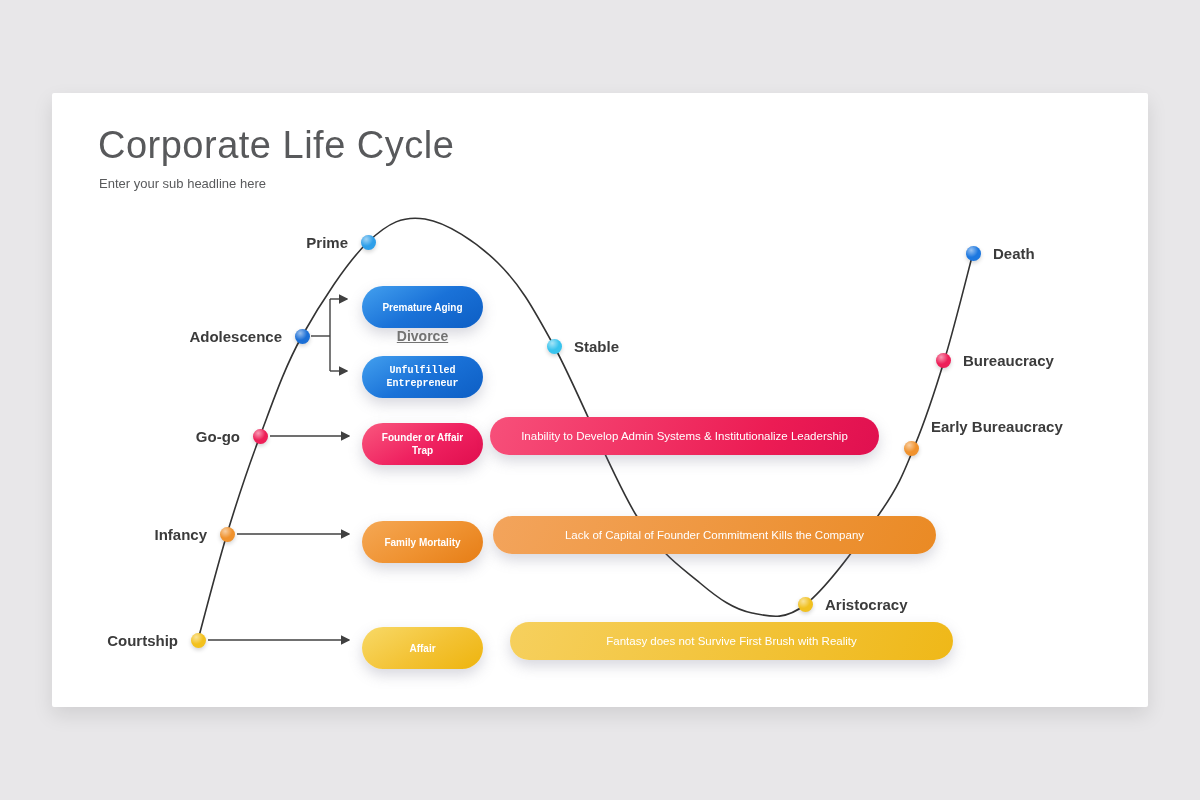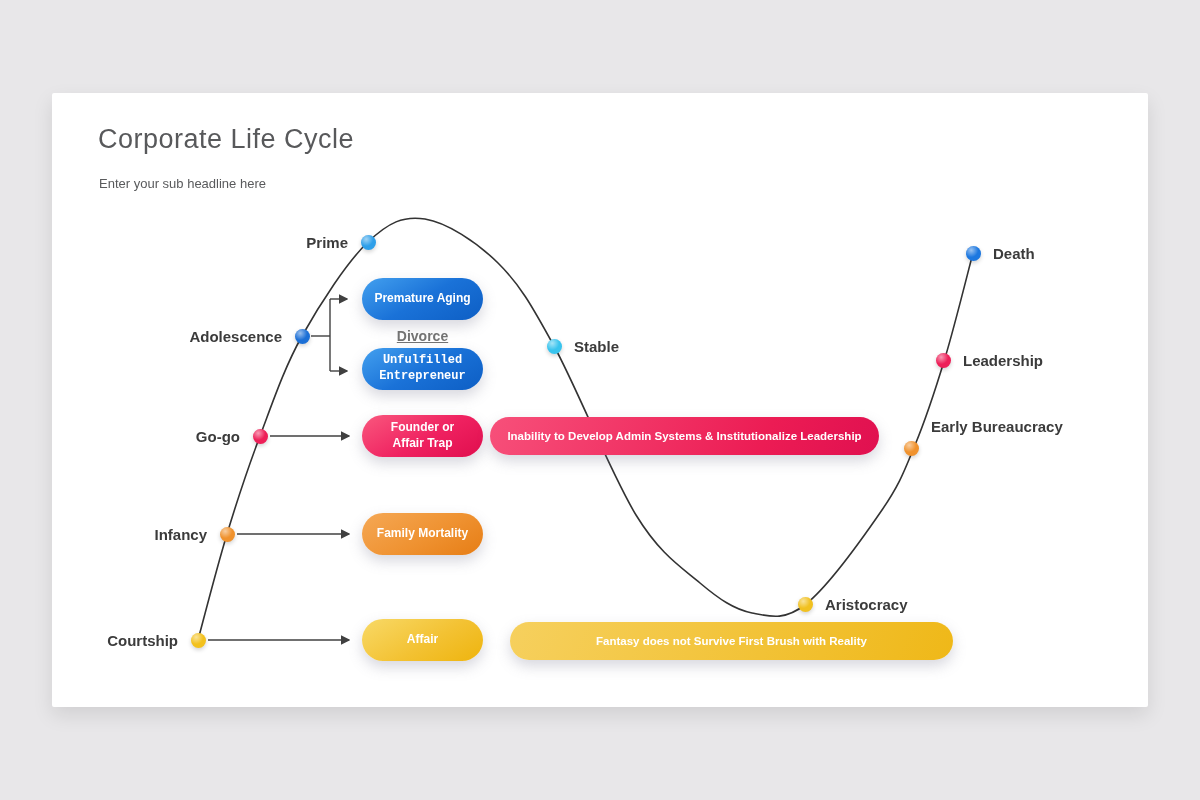--- a/index.html
+++ b/index.html
@@ -1,31 +1,31 @@
 <!DOCTYPE html>
 <html><head>
 <meta charset="utf-8">
 <style>
   * { margin:0; padding:0; box-sizing:border-box; }
   html,body { width:1200px; height:800px; }
   body { font-family:"Liberation Sans", sans-serif; background:#e8e7e9; overflow:hidden; }
   .page { position:relative; width:1200px; height:800px; background:#e8e7e9; }
   .slide { position:absolute; left:52px; top:93px; width:1096px; height:614px;
            background:#ffffff; border-radius:2px; box-shadow:0 8px 20px rgba(0,0,0,.10); }
-  .title { position:absolute; left:98px; top:124px; font-size:27px; font-weight:400;
+  .title { position:absolute; left:98px; top:124px; font-size:38px; font-weight:400;
            color:#58595b; letter-spacing:.5px; }
   .subtitle { position:absolute; left:99px; top:176px; font-size:13px; color:#595a5c; }
 
   .curve-svg { position:absolute; left:0; top:0; width:1200px; height:800px; z-index:1; }
 
   .pill { position:absolute; z-index:2; border-radius:999px; display:flex; align-items:center;
           justify-content:center; text-align:center; color:#fff; font-weight:700;
           box-shadow:0 6px 14px rgba(110,110,135,.28); padding:0 12px; line-height:1.3; }
-  .pill.small { left:362px; width:121px; height:42px; font-size:12px; }
-  .pill.long  { height:38px; font-size:11.5px; font-weight:700; }
+  .pill.small { left:362px; width:121px; height:42px; font-size:10px;margin-top:8px; }
+  .pill.long  { height:38px; font-size:11.5px; font-weight:400; }
 
   .grad-blue   { background:linear-gradient(150deg,#43a0ef 0%,#1a72d8 50%,#0d5ec4 100%); }
   .grad-pink   { background:linear-gradient(150deg,#f9587e 0%,#ef2160 55%,#e00e4e 100%); }
   .grad-orange { background:linear-gradient(150deg,#f5a855 0%,#ef9231 55%,#e67d15 100%); }
   .grad-yellow { background:linear-gradient(150deg,#f8d967 0%,#f3c233 55%,#eeb40e 100%); }
   .grad-pink-l   { background:linear-gradient(115deg,#f7507a 0%,#ec1c54 70%,#e01050 100%); }
   .grad-orange-l { background:linear-gradient(115deg,#f3a45c 0%,#ea8a24 100%); }
   .grad-yellow-l { background:linear-gradient(115deg,#f6d05e 0%,#efb818 100%); }
 
   #pill-premature     { top:278px; }
@@ -91,20 +91,23 @@
   <div class="pill small grad-orange" id="pill-infant">
     <span>Family Mortality</span>
   </div>
   <div class="pill small grad-yellow" id="pill-affair">
     <span>Affair</span>
   </div>
 
   <div class="pill long grad-pink-l" id="pill-inability">
     <span>Inability to Develop Admin Systems &amp; Institutionalize Leadership</span>
   </div>
+  <div class="pill long grad-orange-l" id="pill-lack">
+    <span>Lack of Capital of Founder Commitment Kills the Company</span>
+  </div>
   <div class="pill long grad-yellow-l" id="pill-fantasy">
     <span>Fantasy does not Survive First Brush with Reality</span>
   </div>
 
   <div id="stages-layer">
       <div class="dot" style="left: 190.5px; top: 632.5px; background-color: rgb(243, 193, 29);"></div>
       <div class="stage-label" style="top: 640px; left: 178px; transform: translate(-100%, -50%);">Courtship</div>
       <div class="dot" style="left: 219.5px; top: 526.5px; background-color: rgb(240, 146, 45);"></div>
       <div class="stage-label" style="top: 534px; left: 207px; transform: translate(-100%, -50%);">Infancy</div>
       <div class="dot" style="left: 252.5px; top: 428.5px; background-color: rgb(238, 31, 88);"></div>
@@ -113,17 +116,17 @@
       <div class="stage-label" style="top: 336px; left: 282px; transform: translate(-100%, -50%);">Adolescence</div>
       <div class="dot" style="left: 360.5px; top: 234.5px; background-color: rgb(46, 159, 233);"></div>
       <div class="stage-label" style="top: 242px; left: 348px; transform: translate(-100%, -50%);">Prime</div>
       <div class="dot" style="left: 546.5px; top: 338.5px; background-color: rgb(56, 196, 238);"></div>
       <div class="stage-label" style="top: 346px; left: 574px; transform: translateY(-50%);">Stable</div>
       <div class="dot" style="left: 797.5px; top: 596.5px; background-color: rgb(241, 193, 32);"></div>
       <div class="stage-label" style="top: 604px; left: 825px; transform: translateY(-50%);">Aristocracy</div>
       <div class="dot" style="left: 903.5px; top: 440.5px; background-color: rgb(240, 146, 45);"></div>
       <div class="stage-label" style="top: 426px; left: 931px; transform: translateY(-50%);">Early Bureaucracy</div>
       <div class="dot" style="left: 935.5px; top: 352.5px; background-color: rgb(238, 31, 88);"></div>
-      <div class="stage-label" style="top: 360px; left: 963px; transform: translateY(-50%);">Leadership</div>
+      <div class="stage-label" style="top: 360px; left: 963px; transform: translateY(-50%);">Bureaucracy</div>
       <div class="dot" style="left: 965.5px; top: 245.5px; background-color: rgb(29, 120, 224);"></div>
       <div class="stage-label" style="top: 253px; left: 993px; transform: translateY(-50%);">Death</div>
     </div>
 </div>
 
 </body></html>

